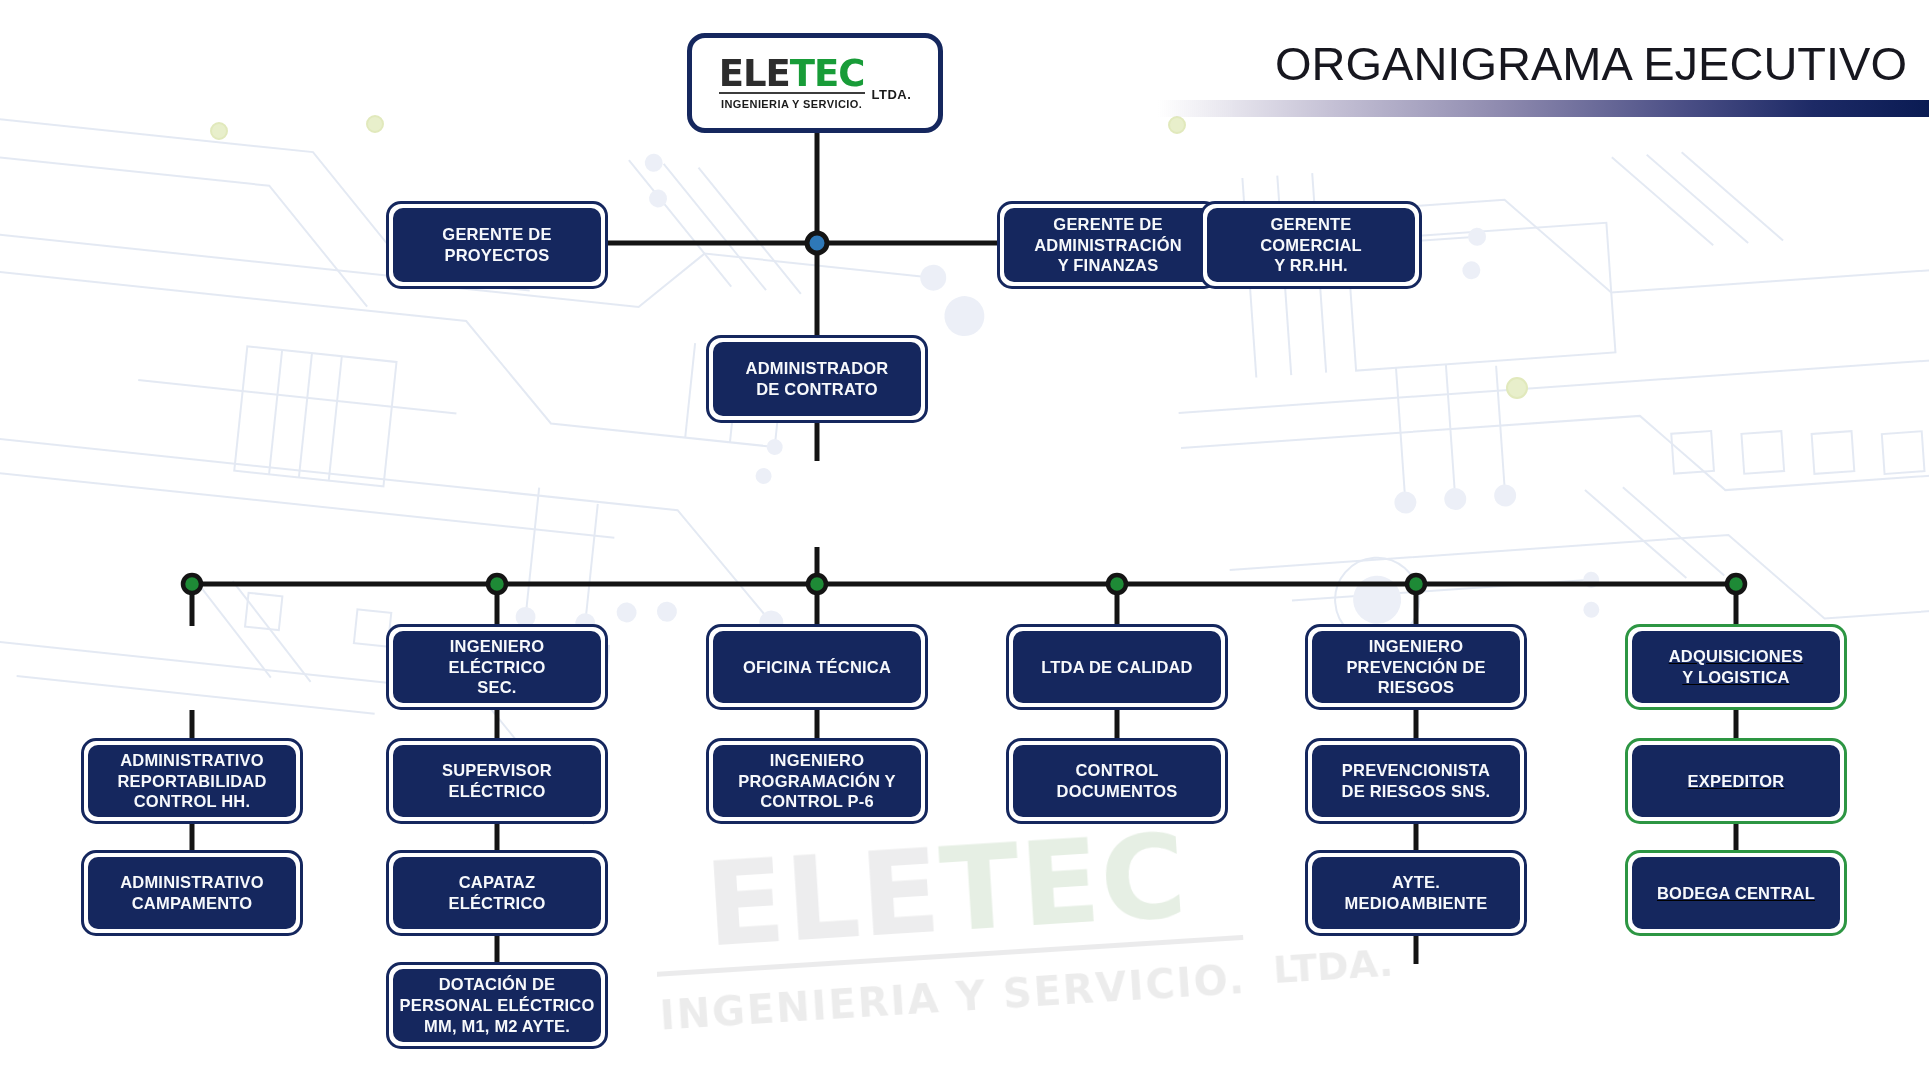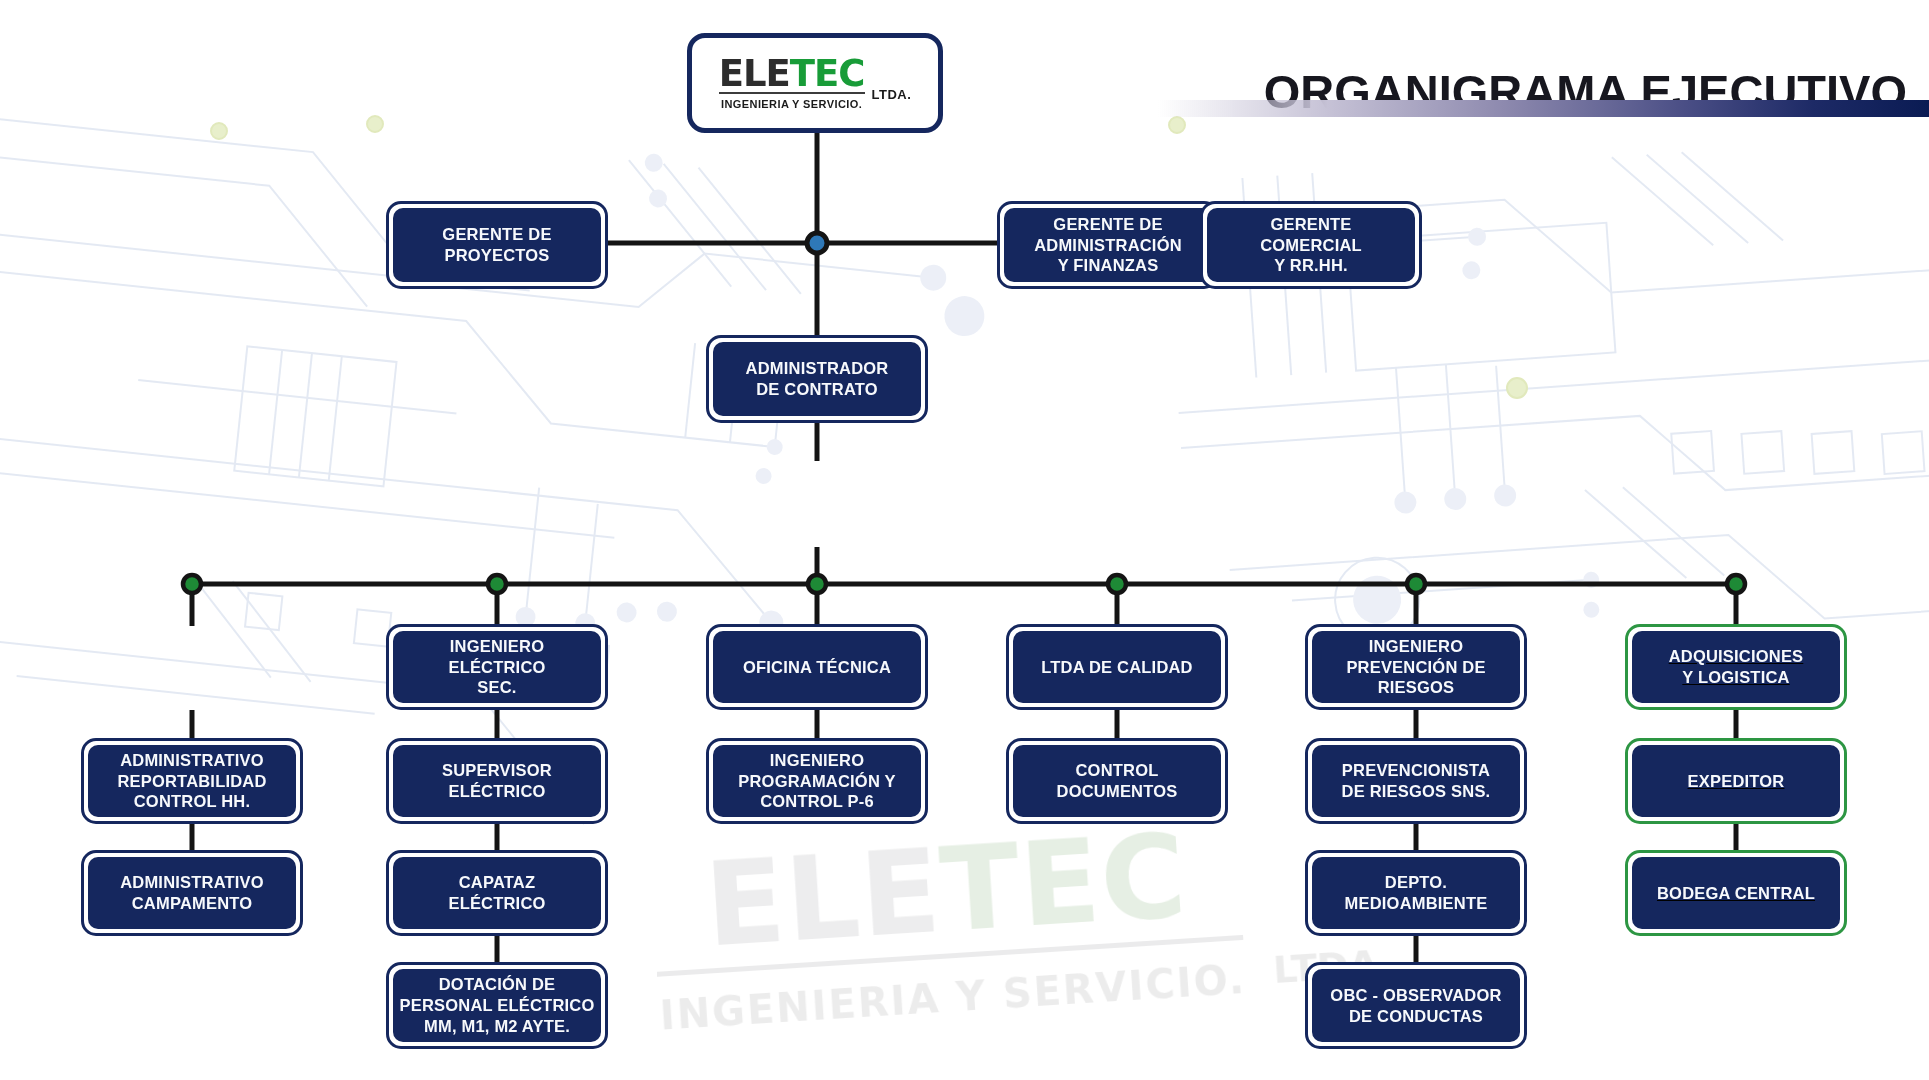--- a/index.html
+++ b/index.html
@@ -14,21 +14,21 @@
   .wm-row{display:flex;align-items:flex-end;}
   .wm-col{display:flex;flex-direction:column;align-items:center;}
   .wm-main{font-family:"DejaVu Sans",sans-serif;font-weight:bold;font-size:116px;line-height:.88;letter-spacing:1px;white-space:nowrap;}
   .wm-ele{color:#ededee;}
   .wm-tec{color:#e6efe4;}
   .wm-rule{height:5px;background:#ebebec;margin-top:12px;width:100%;}
   .wm-ltda{font-family:"DejaVu Sans",sans-serif;font-weight:bold;font-size:38px;color:#ececec;margin-left:28px;padding-bottom:8px;}
   .wm-tag{font-family:"DejaVu Sans",sans-serif;font-weight:bold;font-size:40px;color:#ececec;letter-spacing:2px;margin-top:16px;white-space:nowrap;}
 
   
-  .title{position:absolute;top:64px;right:22px;font-size:47px;font-weight:bold;color:var(--title,#17171f);letter-spacing:0px;white-space:nowrap;}
+  .title{position:absolute;top:36px;right:22px;font-size:47px;font-weight:normal;color:var(--title,#17171f);letter-spacing:0px;white-space:nowrap;}
   .grad-bar{position:absolute;left:1158px;top:100px;width:771px;height:17px;
     background:linear-gradient(90deg,rgba(255,255,255,0) 0%,#c6c2d6 22%,#8d89ae 45%,#4b4f86 68%,#1d2a66 85%,#0a1b53 100%);}
 
   
   .node{position:absolute;box-sizing:border-box;border:3px solid var(--navy,#15275e);border-radius:15px;background:#ffffff;padding:4px;}
   .node .inner{width:100%;height:100%;box-sizing:border-box;background:var(--navy,#15275e);border-radius:10px;
     display:flex;align-items:center;justify-content:center;text-align:center;
     color:#f7f9fc;font-weight:bold;font-size:16.5px;line-height:1.27;letter-spacing:.2px;white-space:pre-line;padding:2px 6px;}
   .node.green{border-color:var(--green-border,#2d9643);text-decoration:underline;}
 
@@ -265,26 +265,22 @@
   <div class="node" style="left:1305px;top:624px;width:222px;height:86px">
       <div class="inner">INGENIERO
 PREVENCIÓN DE
 RIESGOS</div>
     </div>
   <div class="node" style="left:1305px;top:738px;width:222px;height:86px">
       <div class="inner">PREVENCIONISTA
 DE RIESGOS SNS.</div>
     </div>
   <div class="node" style="left:1305px;top:850px;width:222px;height:86px">
-      <div class="inner">DEPTO.
+      <div class="inner">AYTE.
 MEDIOAMBIENTE</div>
-    </div>
-  <div class="node" style="left:1305px;top:962px;width:222px;height:87px">
-      <div class="inner">OBC - OBSERVADOR
-DE CONDUCTAS</div>
     </div>
 
   <div class="node green" style="left:1625px;top:624px;width:222px;height:86px">
       <div class="inner">ADQUISICIONES
 Y LOGISTICA</div>
     </div>
   <div class="node green" style="left:1625px;top:738px;width:222px;height:86px">
       <div class="inner">EXPEDITOR</div>
     </div>
   <div class="node green" style="left:1625px;top:850px;width:222px;height:86px">

